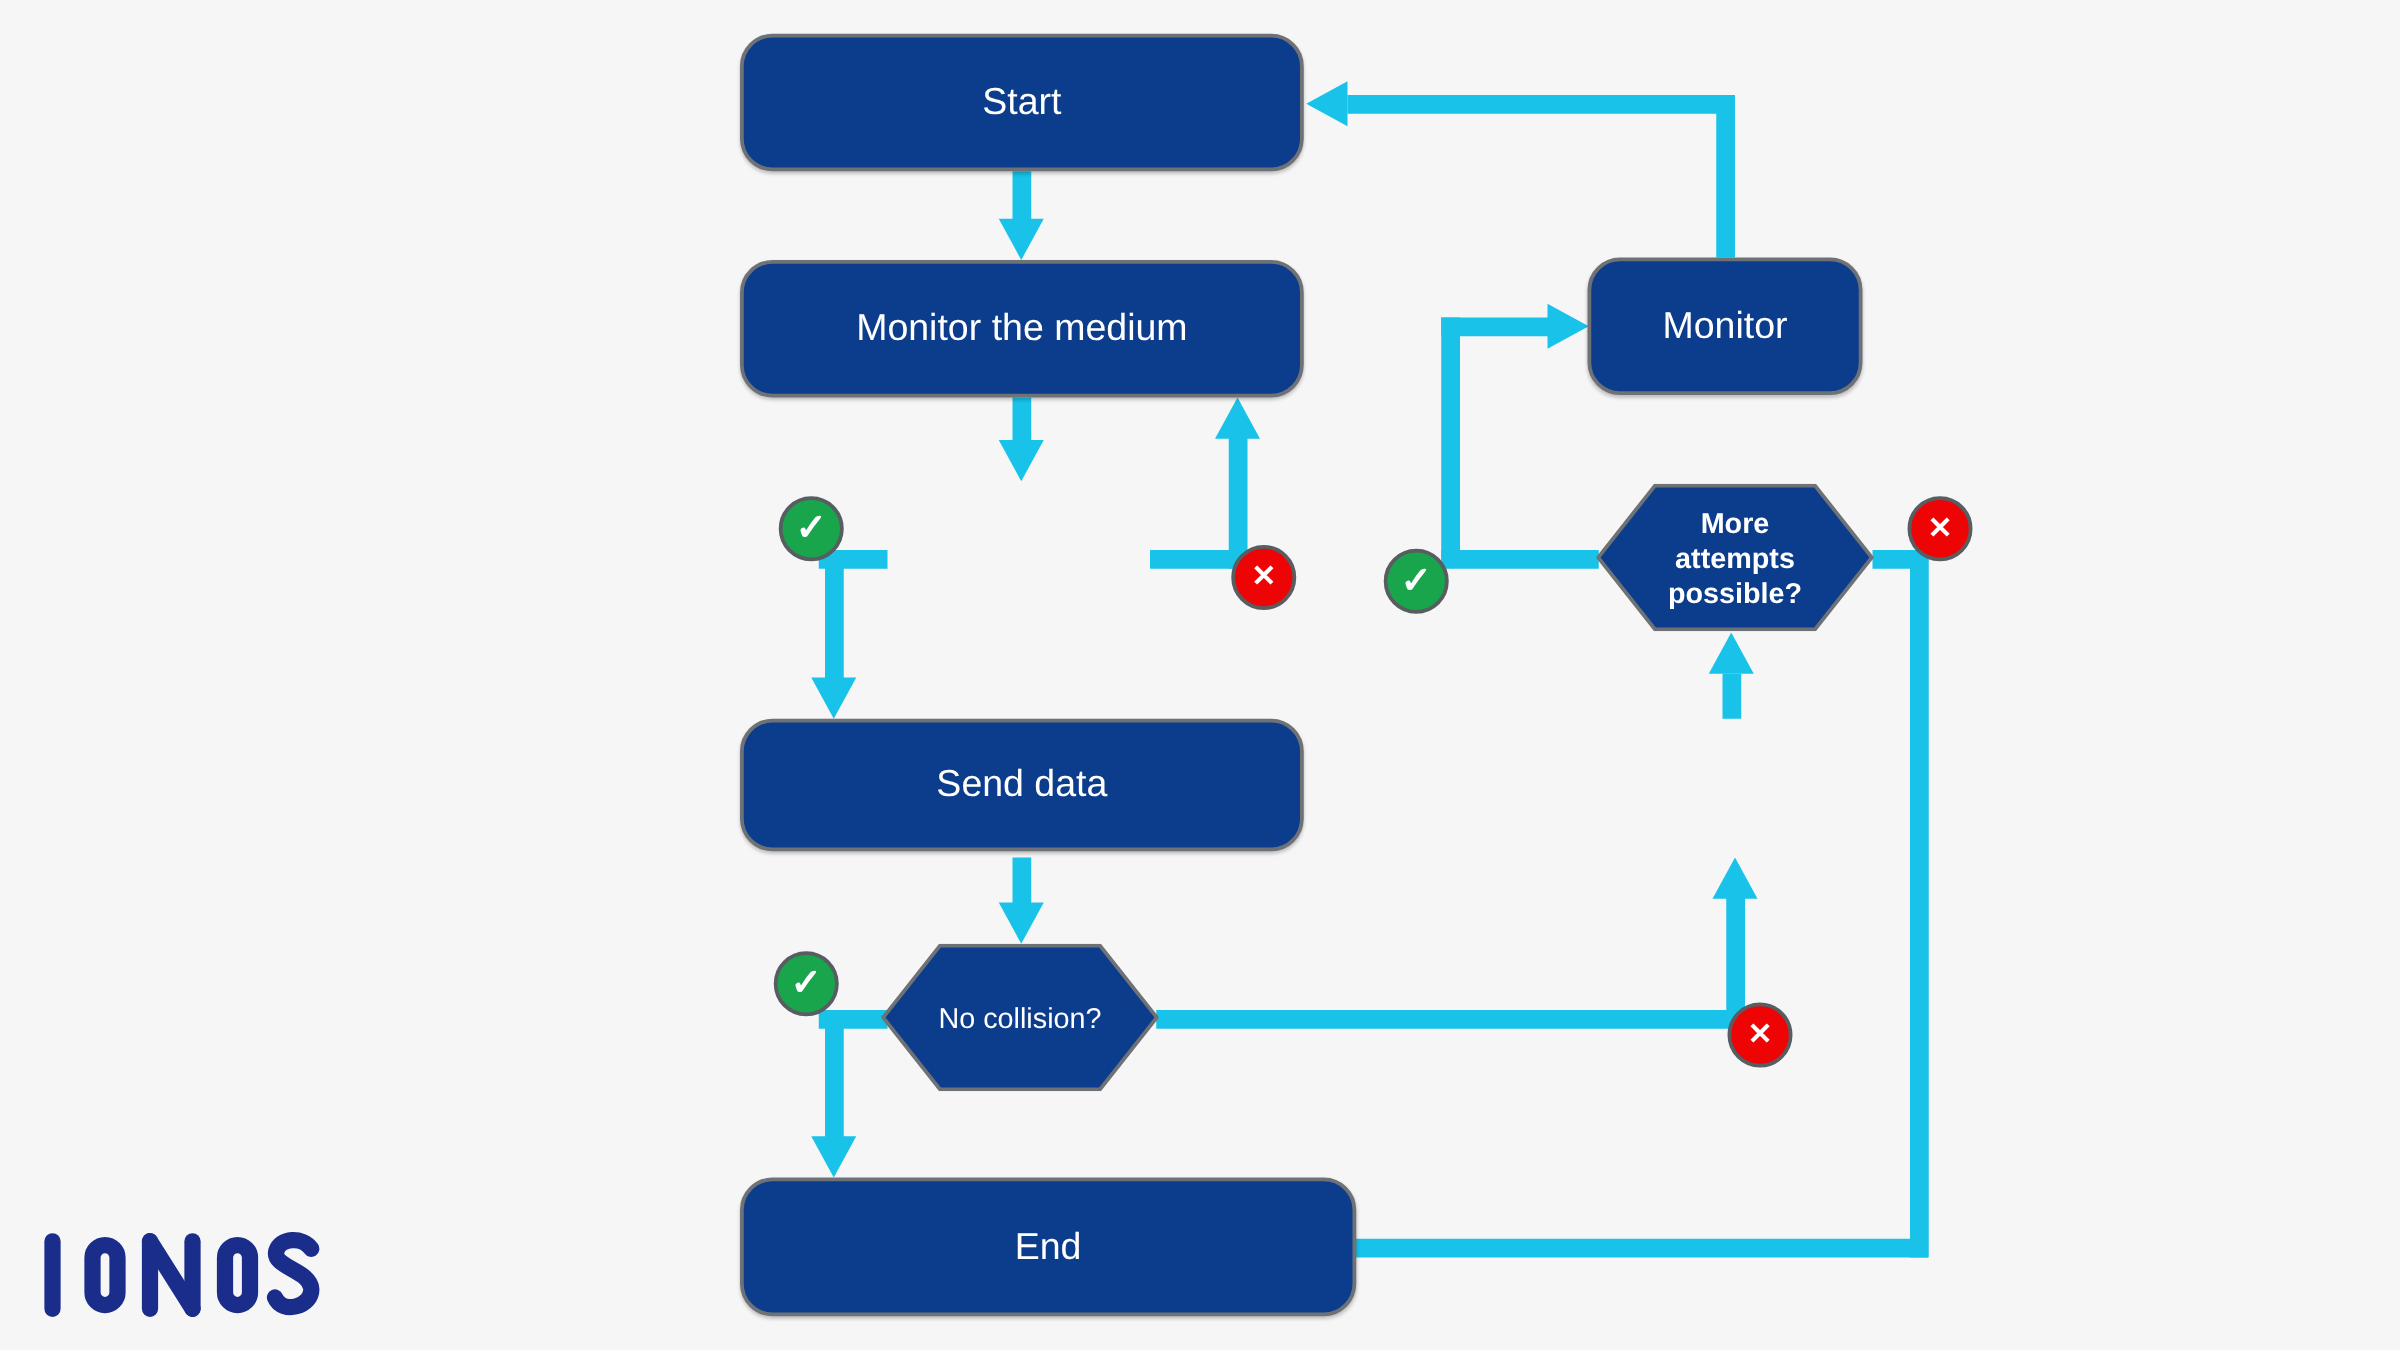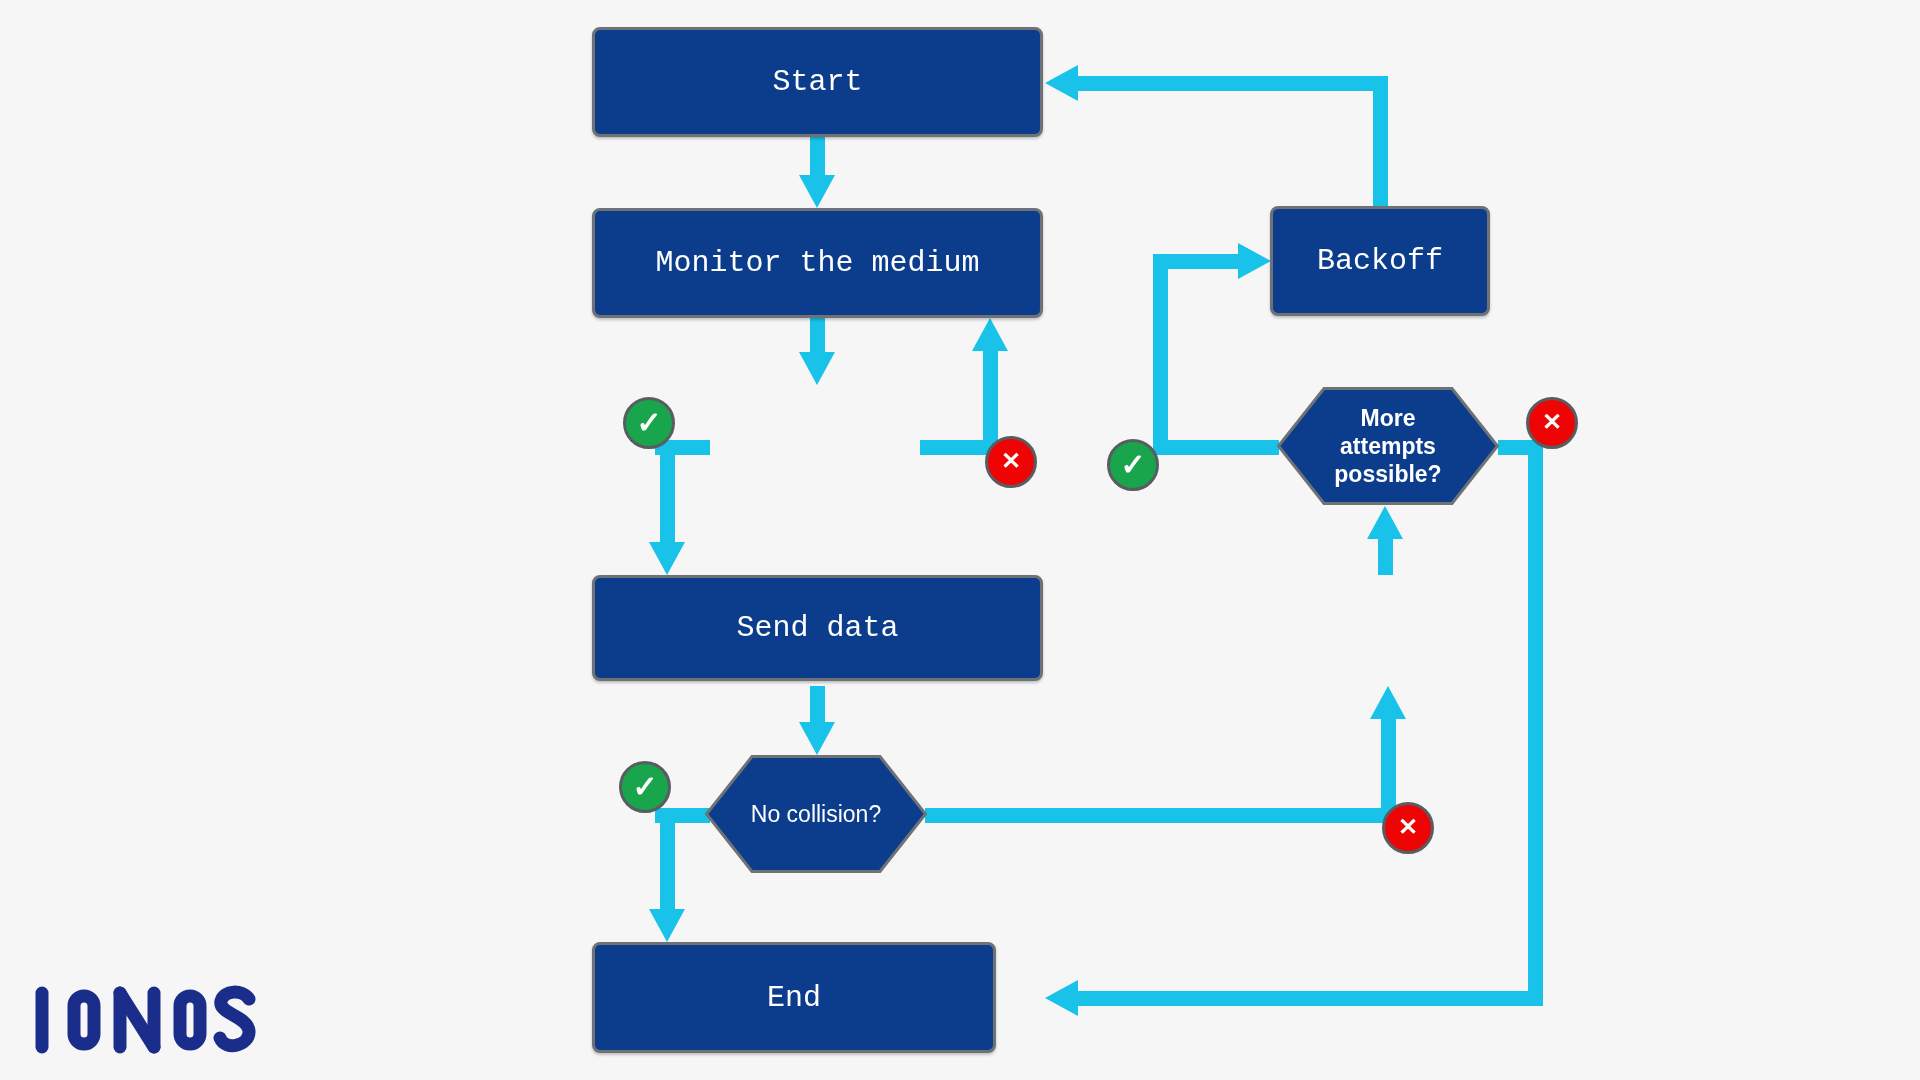--- a/index.html
+++ b/index.html
@@ -16,34 +16,33 @@
   *{margin:0;padding:0;box-sizing:border-box;}
   html,body{width:1920px;height:1080px;}
   body{background:var(--bg);font-family:"Liberation Sans",sans-serif;overflow:hidden;}
   .canvas{position:relative;width:1920px;height:1080px;background:var(--bg);}
 
   
   .rect-node{
     position:absolute;
     background:var(--node_fill);
     border:3px solid var(--node_border);
-    border-radius:8px;
+    border-radius:26px;
     color:var(--node_text);
     display:flex;align-items:center;justify-content:center;
     text-align:center;
     box-shadow:0 2px 3px rgba(0,0,0,.22);
-    font-family:Liberation Mono, monospace;
   }
   .fs30{font-size:30px;}
   .fs27{font-size:30px;}
 
   #node-start   {left:592px;top:27px;  width:451px;height:110px;}
   #node-monitor {left:592px;top:208px; width:451px;height:110px;}
   #node-send    {left:592px;top:575px; width:451px;height:106px;}
-  #node-end     {left:592px;top:942px; width:404px;height:111px;}
+  #node-end     {left:592px;top:942px; width:493px;height:111px;}
   #node-backoff {left:1270px;top:206px;width:220px;height:110px;}
   #node-jam     {left:1278px;top:575px;width:220px;height:111px;}
 
   
   .hex-node{position:absolute;width:222px;height:118px;}
   .hex-node svg{position:absolute;left:0;top:0;}
   .hex-node .hex-shape{fill:var(--node_fill);stroke:var(--node_border);stroke-width:3;}
   .hex-label{
     position:absolute;inset:0;
     display:flex;align-items:center;justify-content:center;
@@ -133,21 +132,21 @@
   <div id="node-monitor" class="rect-node fs27 node-z">
     <span>Monitor the medium</span>
   </div>
   <div id="node-send" class="rect-node fs27 node-z">
     <span>Send data</span>
   </div>
   <div id="node-end" class="rect-node fs30 node-z">
     <span>End</span>
   </div>
   <div id="node-backoff" class="rect-node fs27 node-z">
-    <span>Backoff</span>
+    <span>Monitor</span>
   </div>
 
 
   <div id="hex-nocol" class="hex-node node-z">
     <svg width="222" height="118" viewBox="0 0 222 118">
       <polygon class="hex-shape" points="47,1.5 175,1.5 220.5,59 175,116.5 47,116.5 1.5,59"></polygon>
     </svg>
     <div class="hex-label">No collision?</div>
   </div>
 

